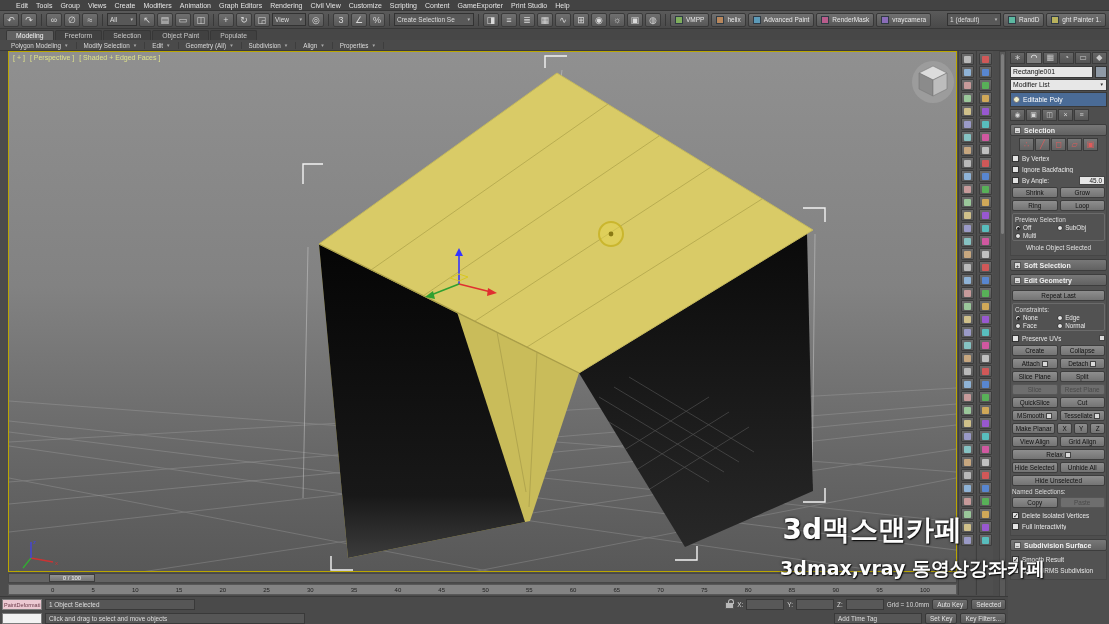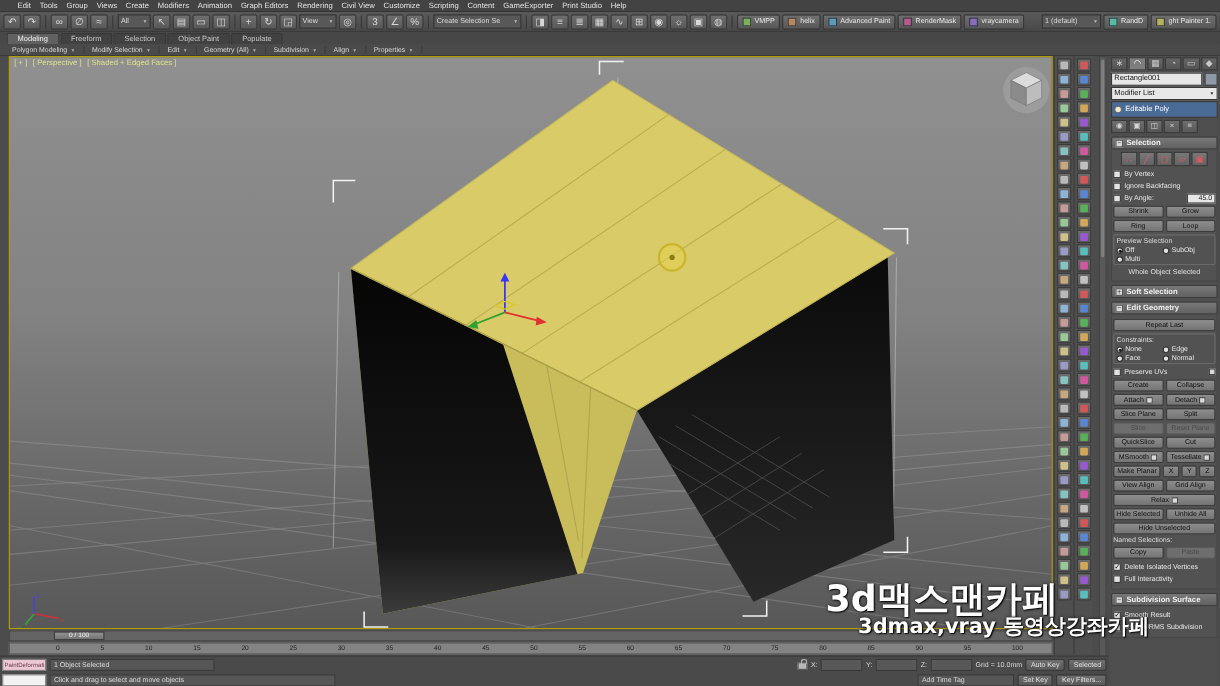--- a/index.html
+++ b/index.html
@@ -112,21 +112,21 @@
 .slabel{font-size:6.4px;color:#d8d8d8;white-space:nowrap}
 .sbtn{height:11px;background:linear-gradient(#6f6f6f,#585858);border:1px solid #383838;border-radius:2px;color:#e4e4e4;
   font-size:6.4px;display:flex;align-items:center;padding:0 4px;white-space:nowrap}
 .coordfield{width:38px;height:11px;background:#585858;border:1px solid #383838}
 .lock{width:9px;height:7px;flex:none;background:#b9b9b9;border:1px solid #555;margin-top:3px;position:relative}
 .lock::before{content:"";position:absolute;left:1.5px;top:-4px;width:4px;height:4px;border:1.2px solid #b9b9b9;border-bottom:none;border-radius:3px 3px 0 0}
 
 
 .wm{position:absolute;z-index:60;color:#fdfdfd;font-weight:bold;white-space:nowrap;
   text-shadow:0 0 3px rgba(0,0,0,.85),1px 1px 1px rgba(0,0,0,.8);font-family:"DejaVu Sans",sans-serif}
-.wm1{right:147px;top:522px;font-size:33px}
+.wm1{right:147px;top:511px;font-size:28px}
 .wm2{right:64px;top:556px;font-size:19px}
 .wm3{right:2px;top:586px;font-size:29px}
 </style>
 </head>
 <body>
 
 <div id="root">
 
   <div class="menubar" id="menubar">
       <span class="menuitem">Edit</span>

